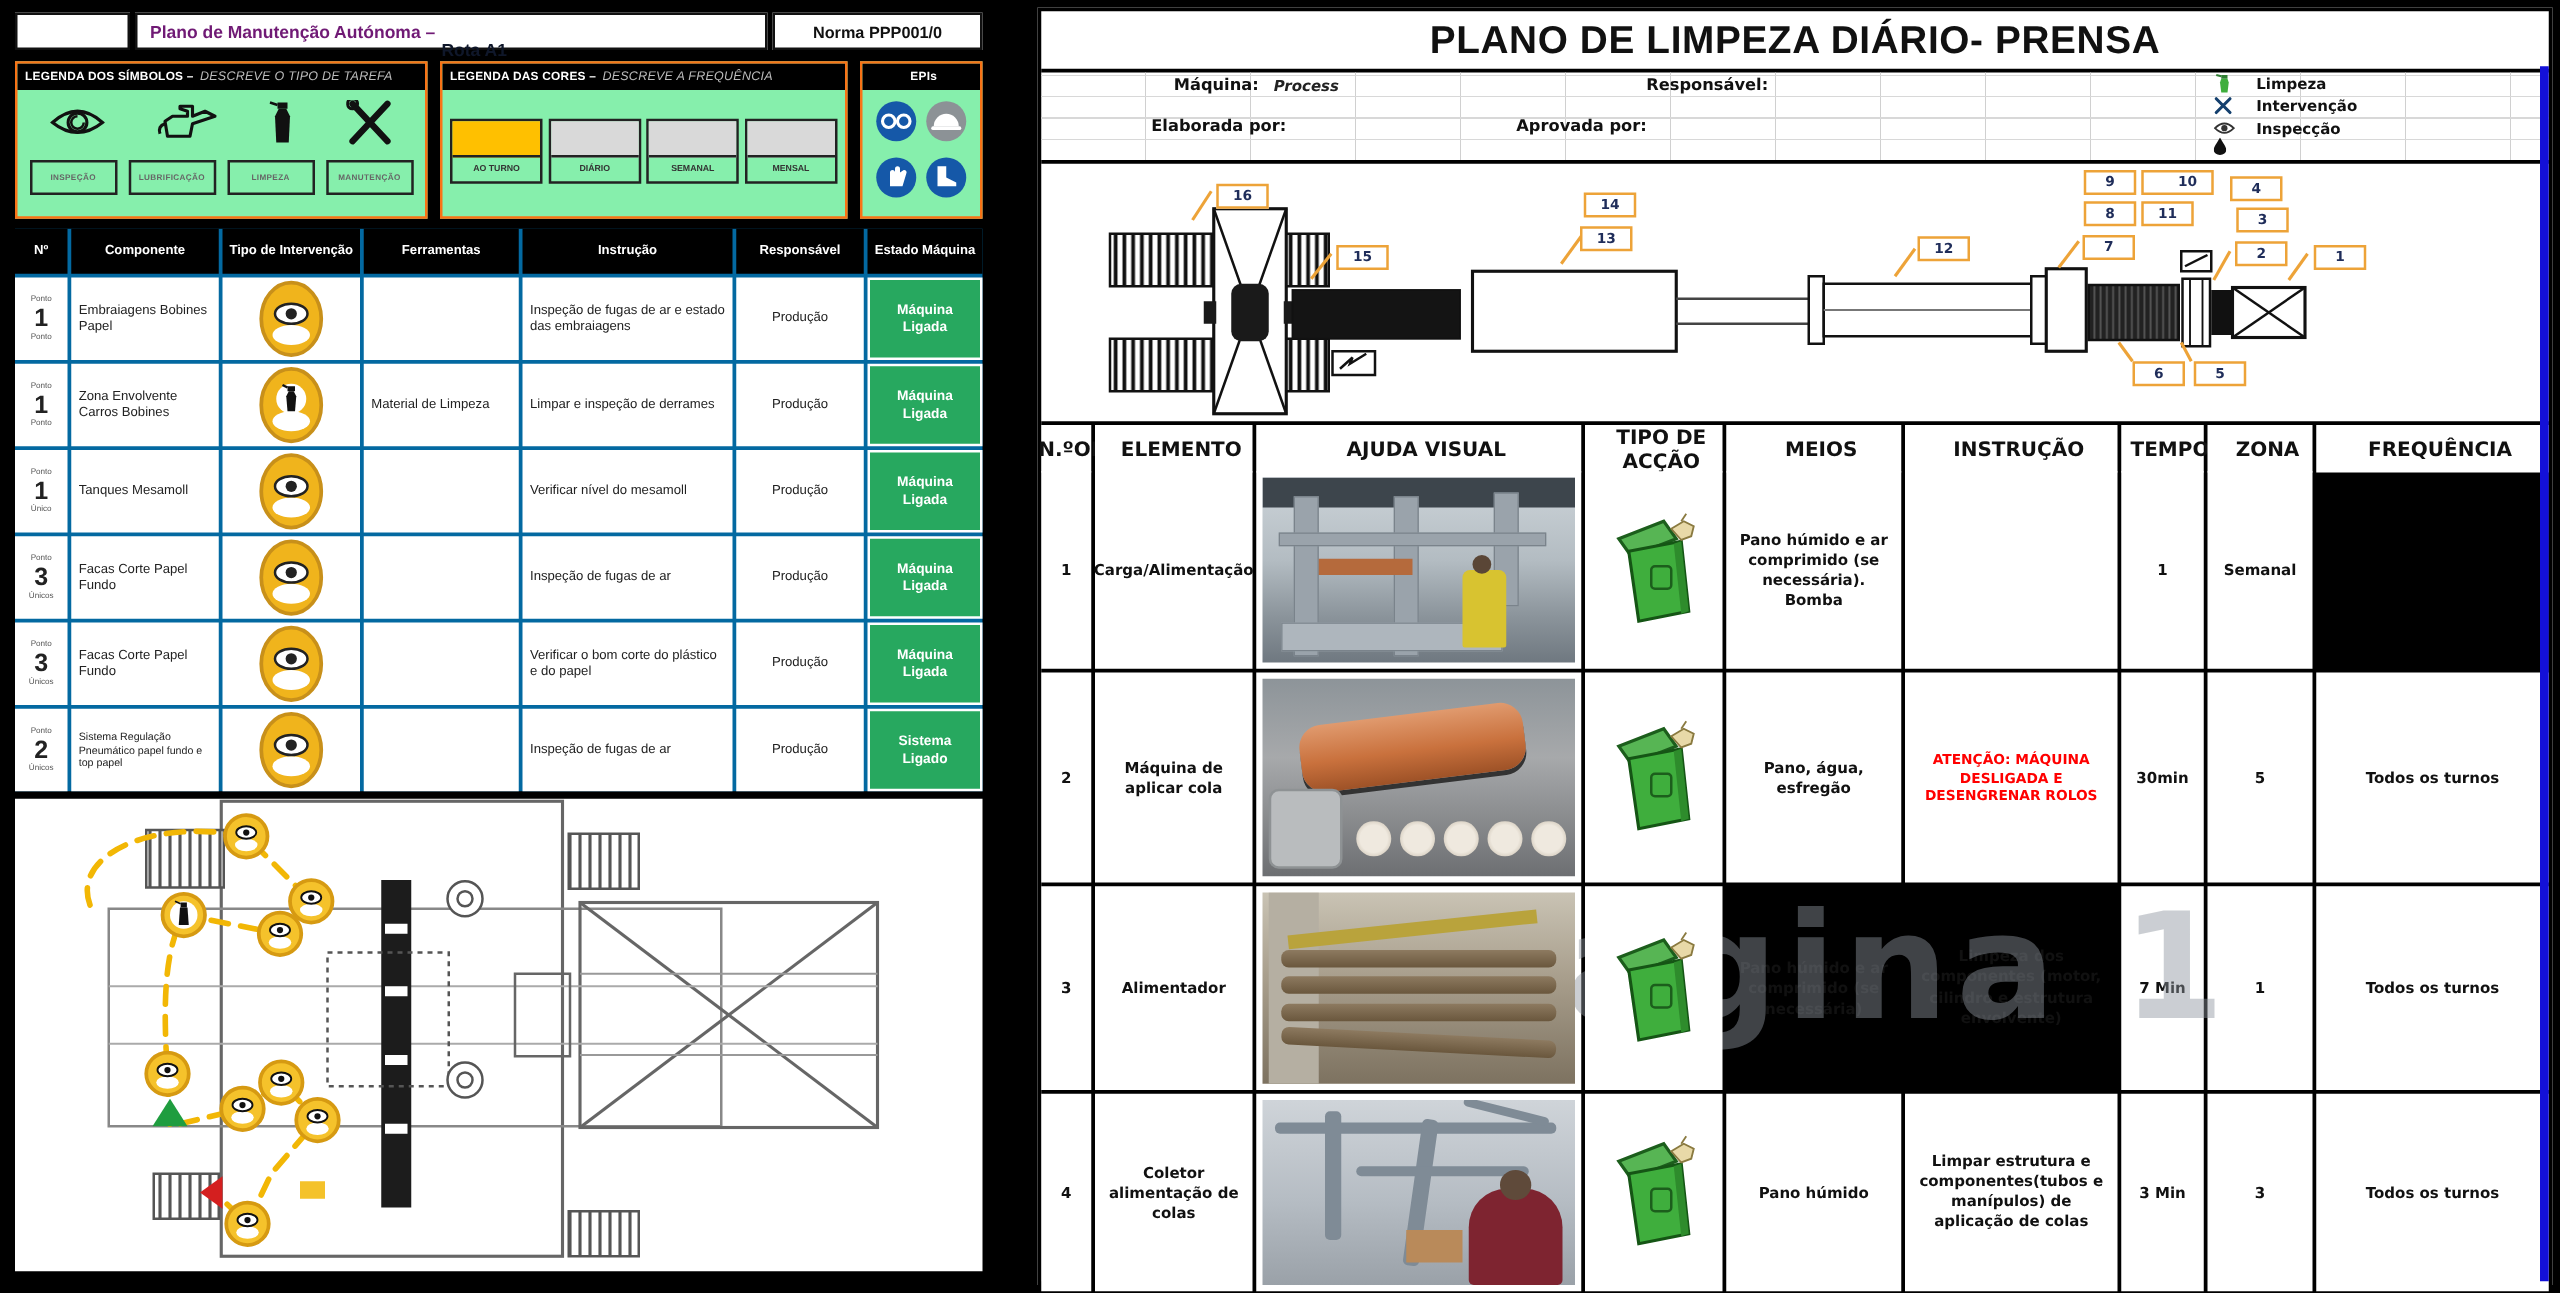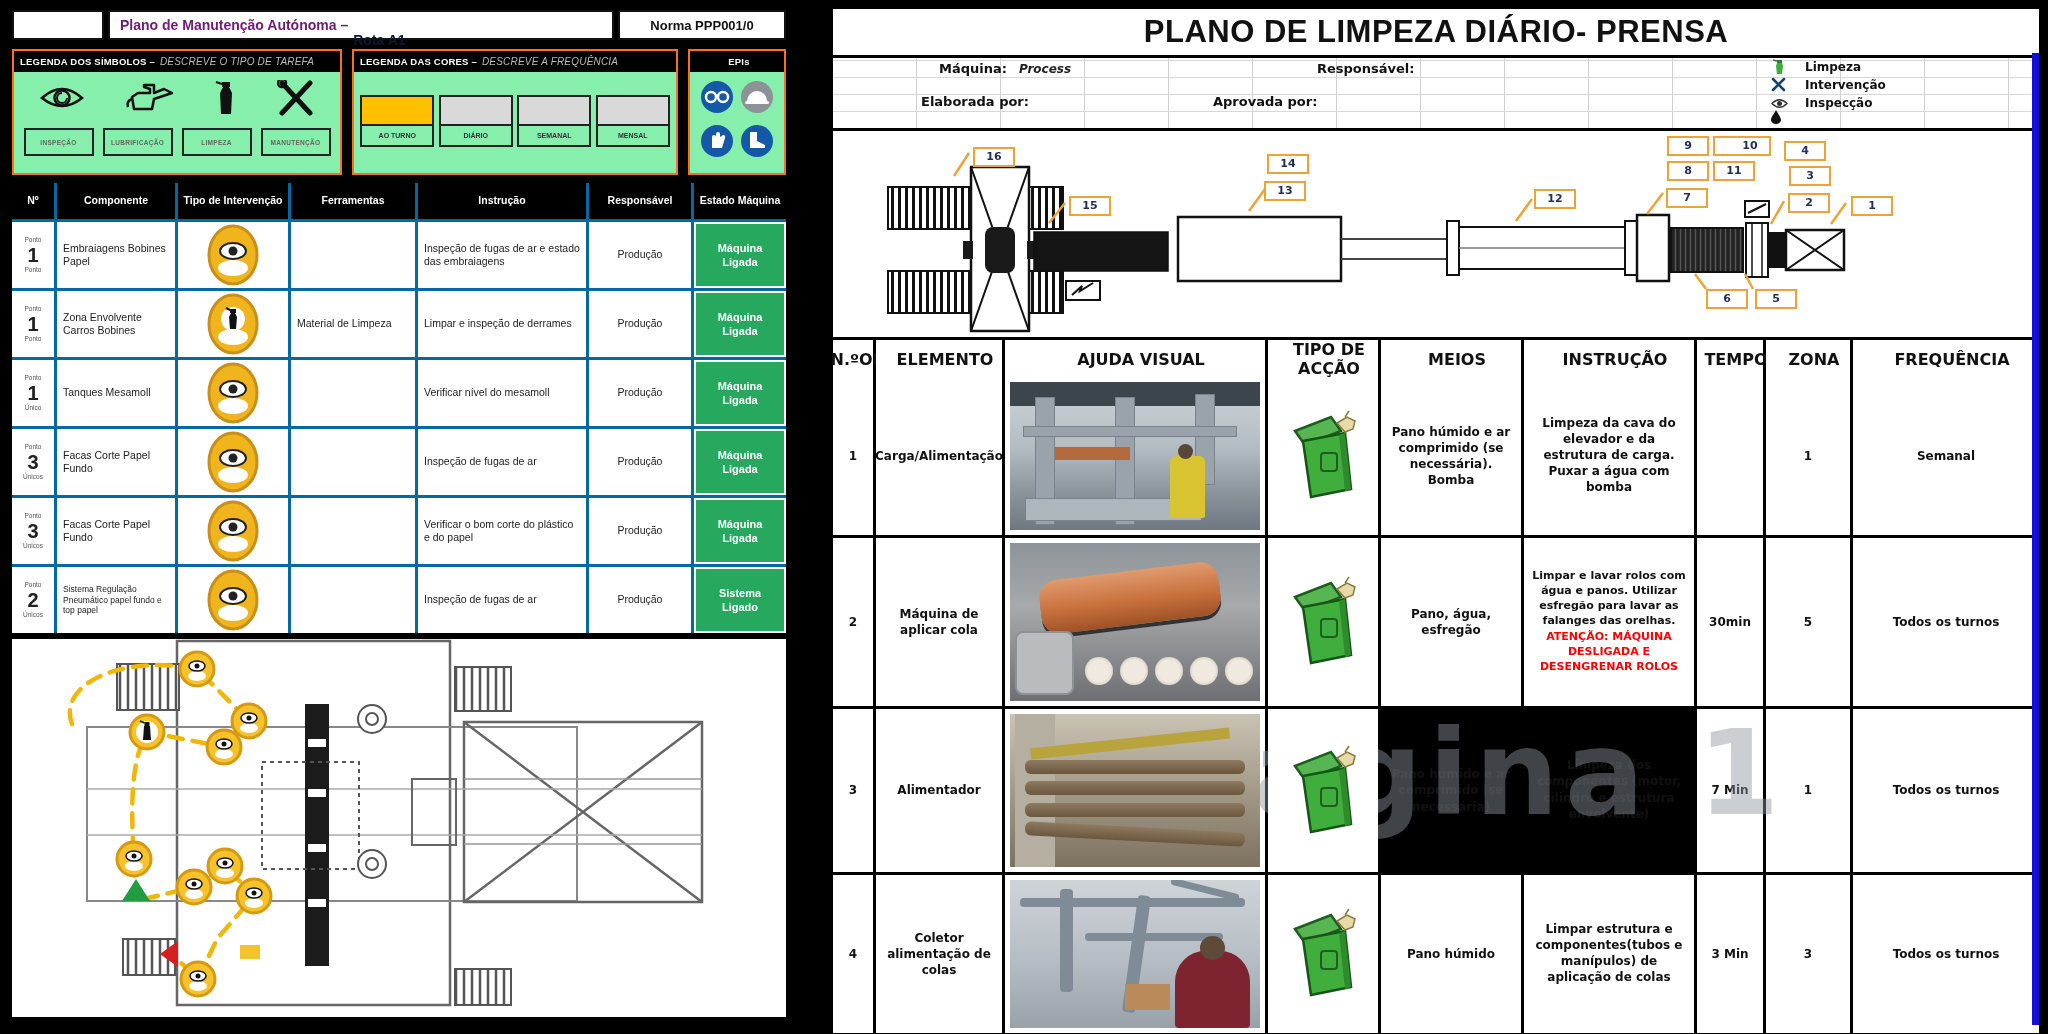--- a/index.html
+++ b/index.html
@@ -612,24 +612,20 @@
           <svg width="72" height="94" viewBox="0 0 72 94">
             <polygon points="8,22 44,8 54,22 18,36" fill="#57B554" stroke="#1C5E1C" stroke-width="2.5"></polygon>
             <polygon points="16,32 58,24 64,80 24,88" fill="#3FAE3D" stroke="#155515" stroke-width="2.5"></polygon>
             <polygon points="52,26 58,24 64,80 58,82" fill="#2E8C2C"></polygon>
             <rect x="34" y="44" width="16" height="18" rx="3" fill="none" stroke="#1C5E1C" stroke-width="2"></rect>
             <path d="M50 14 l10 -6 8 4 -2 8 -8 3 z" fill="#E8D9A8" stroke="#8A7A40" stroke-width="1.5"></path>
             <line x1="58" y1="8" x2="62" y2="2" stroke="#8A7A40" stroke-width="1.5"></line>
           </svg>
         </div>
       <div class="c rcell-txt">Pano húmido e ar comprimido (se necessária). Bomba</div>
-      <div class="c rcell-txt">
-          <span>Limpeza da cava do elevador e da estrutura de carga. Puxar a água com bomba</span>
-          <span class="warn"></span>
-        </div>
       <div class="c rcell-txt"></div>
       <div class="c rcell-txt">1</div>
       <div class="c rcell-txt">Semanal</div>
     </div>
 
     <div class="rrow" style="height:168px;">
       <div class="c rcell-txt">2</div>
       <div class="c rcell-txt">Máquina de aplicar cola</div>
       <div class="c">
           <div class="photo p2">
@@ -647,21 +643,20 @@
             <polygon points="8,22 44,8 54,22 18,36" fill="#57B554" stroke="#1C5E1C" stroke-width="2.5"></polygon>
             <polygon points="16,32 58,24 64,80 24,88" fill="#3FAE3D" stroke="#155515" stroke-width="2.5"></polygon>
             <polygon points="52,26 58,24 64,80 58,82" fill="#2E8C2C"></polygon>
             <rect x="34" y="44" width="16" height="18" rx="3" fill="none" stroke="#1C5E1C" stroke-width="2"></rect>
             <path d="M50 14 l10 -6 8 4 -2 8 -8 3 z" fill="#E8D9A8" stroke="#8A7A40" stroke-width="1.5"></path>
             <line x1="58" y1="8" x2="62" y2="2" stroke="#8A7A40" stroke-width="1.5"></line>
           </svg>
         </div>
       <div class="c rcell-txt">Pano, água, esfregão</div>
       <div class="c rcell-txt" style="font-size:11px;">
-          <span>Limpar e lavar rolos com água e panos. Utilizar esfregão para lavar as falanges das orelhas.</span>
           <span class="warn">ATENÇÃO: MÁQUINA DESLIGADA E DESENGRENAR ROLOS</span>
         </div>
       <div class="c rcell-txt">30min</div>
       <div class="c rcell-txt">5</div>
       <div class="c rcell-txt">Todos os turnos</div>
     </div>
 
     <div class="rrow" style="height:163px;">
       <div class="c rcell-txt">3</div>
       <div class="c rcell-txt">Alimentador</div>

